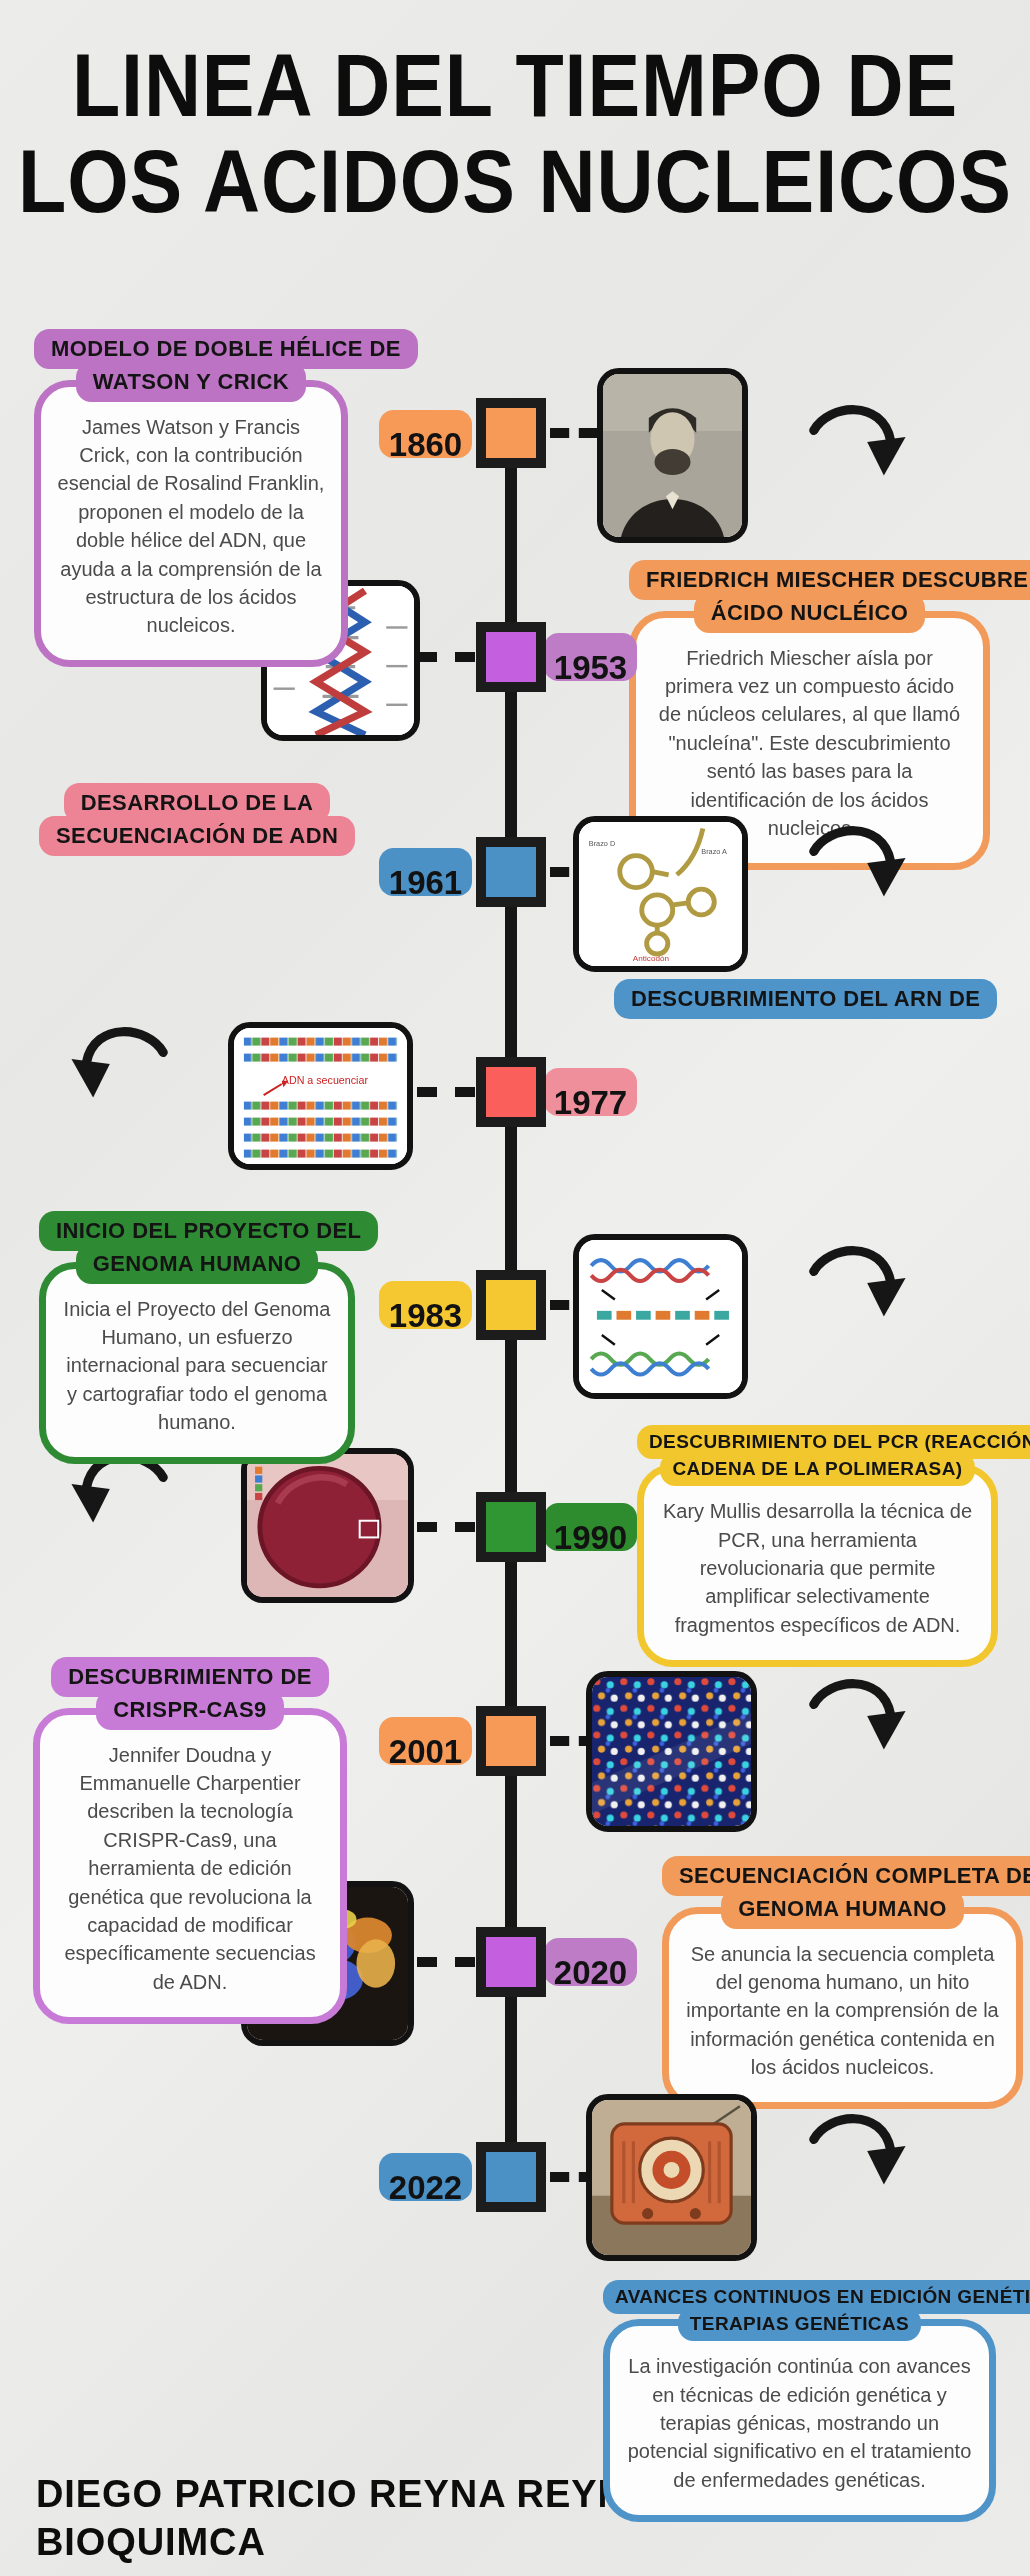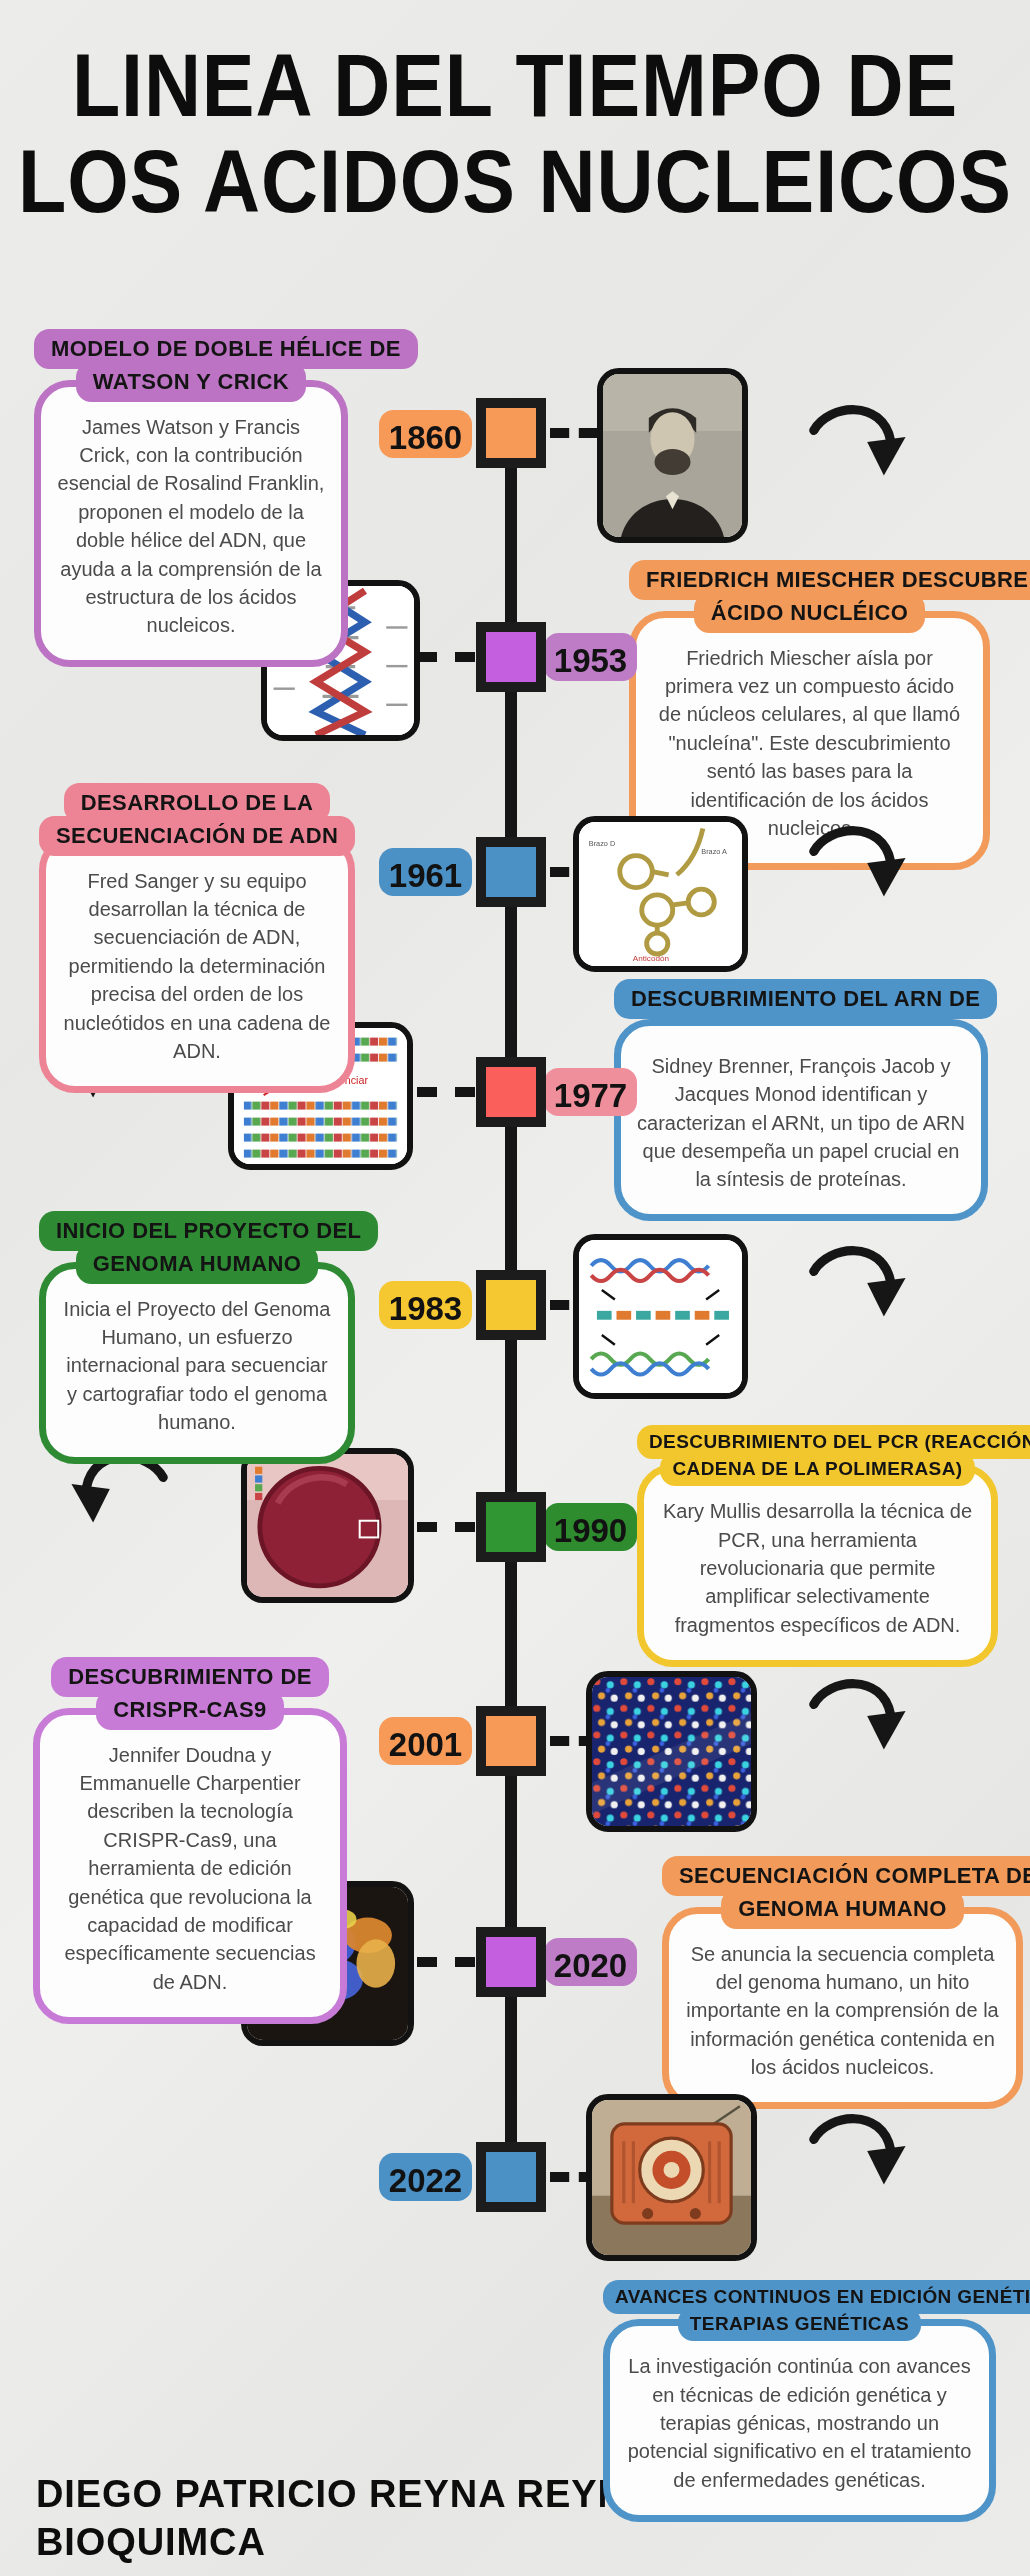--- a/index.html
+++ b/index.html
@@ -7,21 +7,21 @@
   #canvas{position:relative;width:1030px;height:2576px;margin:0 auto;overflow:hidden;
     background:linear-gradient(135deg,#ececea 0%,#e7e7e5 30%,#efefed 55%,#e6e6e4 80%,#ebebe9 100%);}
   
   .title{position:absolute;top:38px;left:0;width:100%;text-align:center;font-weight:bold;
     font-size:79px;line-height:1.08;letter-spacing:0.9px;color:#0d0d0d;transform:scaleY(1.12);transform-origin:top center;}
   .footer{position:absolute;top:2471px;left:36px;font-weight:bold;font-size:38px;line-height:1.25;
     letter-spacing:0.9px;color:#0d0d0d;}
   
   .tline{position:absolute;left:505px;top:434px;width:12px;height:1743px;background:#161616;}
   .sq{position:absolute;left:476px;width:50px;height:50px;border:10.3px solid #1c1c1c;z-index:4;box-sizing:content-box;}
-  .pill{position:absolute;width:93px;height:38px;padding-top:9px;border-radius:14.6px;text-align:center;
+  .pill{position:absolute;width:93px;height:38px;padding-top:16px;border-radius:14.6px;text-align:center;
     font-weight:bold;font-size:33px;color:#121212;z-index:4;box-sizing:border-box;height:48px;}
   .dash{position:absolute;height:0;border-top:10.3px dashed #141414;z-index:2;}
   .dash.r{left:550px;width:48px;}
   .dash.l{left:417px;width:58px;}
   
   .imgbox{position:absolute;margin:0;border:6px solid #121212;border-radius:22px;overflow:hidden;
     background:#fff;z-index:3;box-sizing:border-box;}
   .imgbox svg{display:block;width:100%;height:100%;}
   
   .arrow{position:absolute;width:110px;height:96px;z-index:3;}
@@ -162,21 +162,20 @@
       <text x="150" y="40" font-size="9" fill="#555">Brazo A</text>
       <text x="12" y="30" font-size="9" fill="#555">Brazo D</text>
       <text x="66" y="174" font-size="10" fill="#c23a3a">Anticodón</text>
     </svg>
   </figure>
   <div class="arrow e2a"><svg viewBox="0 0 130 115">
         <use href="#curve"></use>
       </svg></div>
   <section class="card e2c" style="--c: #4E94C9;">
     <div class="hl h1">DESCUBRIMIENTO DEL ARN DE</div>
-    <div class="cbody">Sidney Brenner, François Jacob y Jacques Monod identifican y caracterizan el ARNt, un tipo de ARN que desempeña un papel crucial en la síntesis de proteínas.</div>
   </section>
 
   <div class="pill pR e3p" style="background-color: rgb(239, 143, 155);">1977</div>
   <div class="sq e3s" style="background-color: rgb(251, 95, 92);"></div>
   <div class="dash l e3d"></div>
   <figure class="imgbox e3i">
     <svg viewBox="0 0 210 170" preserveAspectRatio="none">
       <rect width="210" height="170" fill="#ffffff"></rect>
       <defs>
         <pattern id="seqp" width="44" height="11" patternUnits="userSpaceOnUse">
@@ -196,21 +195,20 @@
       <rect x="12" y="132" width="186" height="10" fill="url(#seqp)"></rect>
       <rect x="12" y="152" width="186" height="10" fill="url(#seqp)"></rect>
     </svg>
   </figure>
   <div class="arrow flip e3a"><svg viewBox="0 0 130 115">
         <use href="#curve"></use>
       </svg></div>
   <section class="card e3c" style="--c: #ED8495;">
     <div class="hl h1">DESARROLLO DE LA</div>
     <div class="hl h2">SECUENCIACIÓN DE ADN</div>
-    <div class="cbody">Fred Sanger y su equipo desarrollan la técnica de secuenciación de ADN, permitiendo la determinación precisa del orden de los nucleótidos en una cadena de ADN.</div>
   </section>
 
   <div class="pill pL e4p" style="background-color: rgb(245, 200, 50);">1983</div>
   <div class="sq e4s" style="background-color: rgb(245, 200, 50);"></div>
   <div class="dash r e4d"></div>
   <figure class="imgbox e4i">
     <svg viewBox="0 0 200 190" preserveAspectRatio="none">
       <rect width="200" height="190" fill="#ffffff"></rect>
       <path d="M15 32 q12 -14 24 0 t24 0 t24 0 t24 0 t24 0 t24 0" stroke="#3f7fd1" stroke-width="5" fill="none"></path>
       <path d="M15 44 q12 14 24 0 t24 0 t24 0 t24 0 t24 0 t24 0" stroke="#c94444" stroke-width="5" fill="none"></path>

